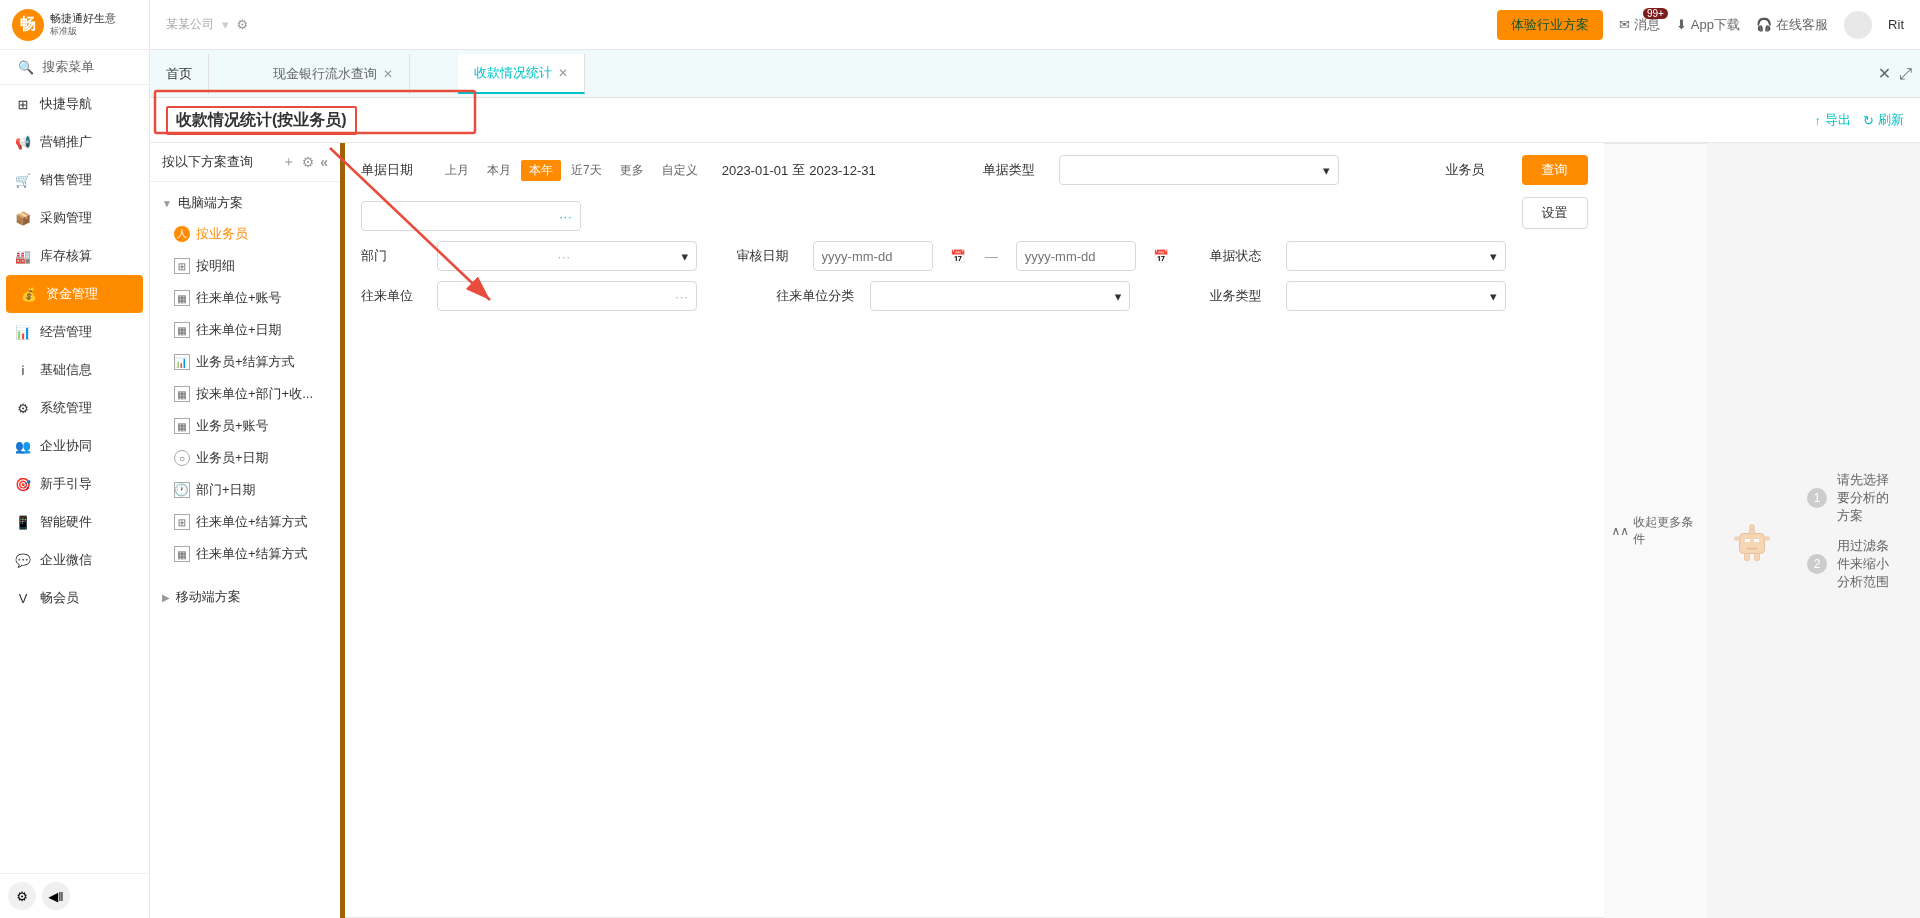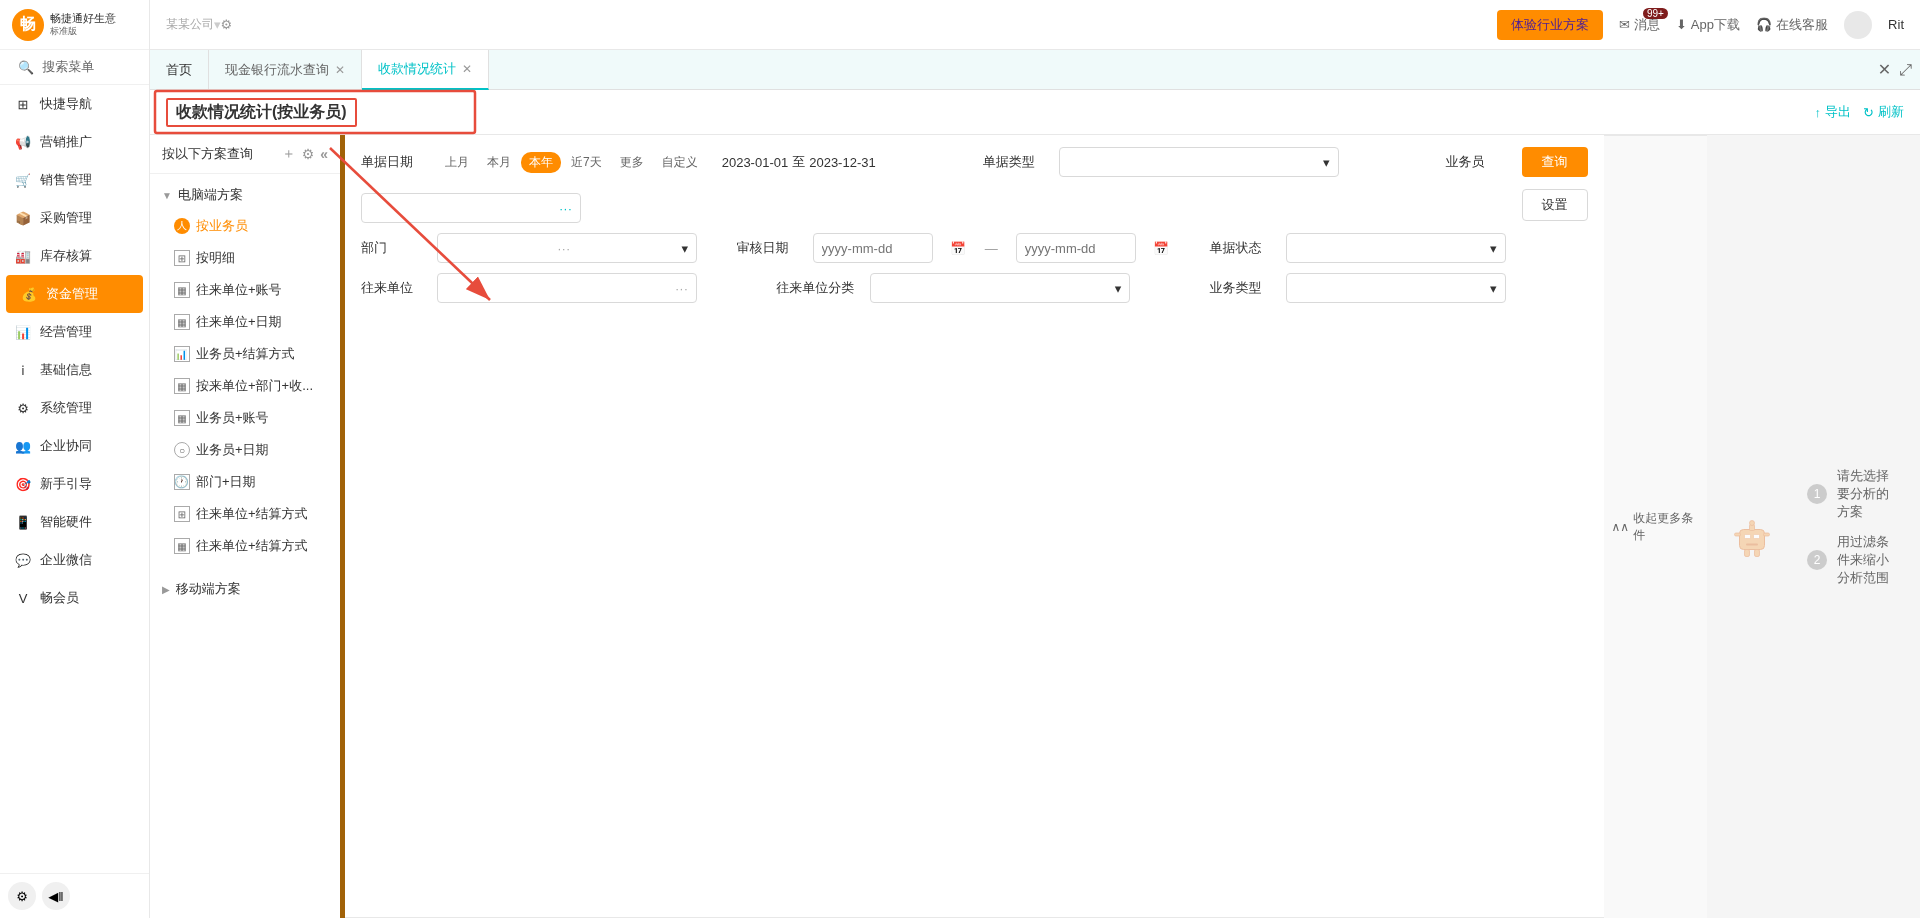--- a/index.html
+++ b/index.html
@@ -17,31 +17,31 @@
     .sidebar-item.active { background: #ff8c00; color: #fff; border-radius: 4px; margin: 0 6px; }
     .sidebar-item .item-icon { width: 18px; height: 18px; margin-right: 8px; display: flex; align-items: center; justify-content: center; flex-shrink: 0; }
     .sidebar-bottom { margin-top: auto; padding: 8px; display: flex; align-items: center; border-top: 1px solid #f0f0f0; }
     .sidebar-bottom-icon { width: 28px; height: 28px; background: #f0f0f0; border-radius: 50%; display: flex; align-items: center; justify-content: center; cursor: pointer; margin-right: 6px; }
 
     
     .main { flex: 1; display: flex; flex-direction: column; height: 918px; overflow: hidden; }
 
     
     .top-header { height: 50px; background: #fff; display: flex; align-items: center; padding: 0 16px; border-bottom: 1px solid #e8e8e8; justify-content: space-between; }
-    .header-left { display: flex; align-items: center; }
+    .header-left { display: flex; align-items: center; gap: 8px; }
     .breadcrumb-item { font-size: 13px; color: #666; }
     .header-actions { display: flex; align-items: center; gap: 16px; }
     .header-btn { display: flex; align-items: center; gap: 4px; color: #666; font-size: 13px; cursor: pointer; }
-    .trial-btn { background: #ff8c00; color: #4c1d95; padding: 6px 14px; border-radius: 4px; font-size: 13px; cursor: pointer; border: none; }
+    .trial-btn { background: #ff8c00; color: #14532d; padding: 6px 14px; border-radius: 4px; font-size: 13px; cursor: pointer; border: none; }
     .notification-btn { position: relative; display: flex; align-items: center; gap: 4px; color: #666; cursor: pointer; }
     .badge { position: absolute; top: -8px; right: -8px; background: #7f1d1d; color: #fff; font-size: 10px; border-radius: 10px; padding: 0 4px; min-width: 16px; text-align: center; }
     .user-avatar { width: 28px; height: 28px; background: #e8e8e8; border-radius: 50%; }
 
     
-    .tabs-bar { height: 40px; background: #f0fafa; display: flex; align-items: center; border-bottom: 1px solid #e0e0e0; }
+    .tabs-bar { height: 48px; background: #f0fafa; display: flex; align-items: center; border-bottom: 1px solid #e0e0e0; gap: 48px; }
     .tab { padding: 0 16px; height: 40px; display: flex; align-items: center; font-size: 13px; cursor: pointer; border-right: 1px solid #e0e0e0; gap: 6px; color: #666; }
     .tab.active { background: #fff; color: #00c2c7; border-bottom: 2px solid #00c2c7; }
     .tab-home { color: #333; }
     .tab-close { color: #999; font-size: 12px; cursor: pointer; }
     .tab-bar-actions { margin-left: auto; display: flex; align-items: center; padding-right: 8px; gap: 8px; }
     .tab-bar-action { color: #666; cursor: pointer; font-size: 16px; }
 
     
     .page-header { height: 45px; background: #fff; display: flex; align-items: center; padding: 0 16px; border-bottom: 1px solid #e8e8e8; justify-content: space-between; }
     .page-title { font-size: 16px; font-weight: bold; color: #333; border: 2px solid #e74c3c; padding: 2px 8px; border-radius: 2px; }
@@ -71,21 +71,21 @@
     .right-content { flex: 1; display: flex; overflow: hidden; }
 
     
     .filter-area { background: #fff; padding: 12px 16px; border-bottom: 1px solid #e8e8e8; }
     .filter-row { display: flex; align-items: center; gap: 16px; margin-bottom: 10px; flex-wrap: wrap; }
     .filter-row:last-child { margin-bottom: 0; }
     .filter-label { color: #333; font-size: 13px; white-space: nowrap; min-width: 60px; }
     .filter-control { display: flex; align-items: center; gap: 18px; }
     .date-tabs { display: flex; align-items: center; gap: 2px; }
     .date-tab { padding: 2px 8px; font-size: 12px; color: #666; cursor: pointer; border-radius: 2px; }
-    .date-tab.active { background: #ff8c00; color: #fff; border-radius: 10px; }
+    .date-tab.active { background: #ff8c00; color: #fff; border-radius: 2px; }
     .date-range { display: flex; align-items: center; gap: 4px; font-size: 13px; color: #333; }
     .filter-select { height: 30px; border: 1px solid #d9d9d9; border-radius: 4px; padding: 0 8px; font-size: 13px; color: #333; display: flex; align-items: center; justify-content: space-between; min-width: 200px; cursor: pointer; background: #fff; }
     .filter-input { height: 30px; border: 1px solid #d9d9d9; border-radius: 4px; padding: 0 8px; font-size: 13px; color: #333; min-width: 120px; }
     .filter-dash { color: #999; }
 
     .query-btn { background: #ff8c00; color: #fff; border: none; border-radius: 4px; padding: 6px 20px; font-size: 13px; cursor: pointer; }
     .settings-btn { background: #fff; color: #333; border: 1px solid #d9d9d9; border-radius: 4px; padding: 6px 14px; font-size: 13px; cursor: pointer; }
     .query-settings { display: flex; flex-direction: column; gap: 12px; margin-left: auto; }
 
     .collapse-bar { display: flex; justify-content: center; align-items: center; padding: 8px; background: #f9f9f9; cursor: pointer; color: #666; font-size: 12px; gap: 4px; border-top: 1px solid #e8e8e8; }

